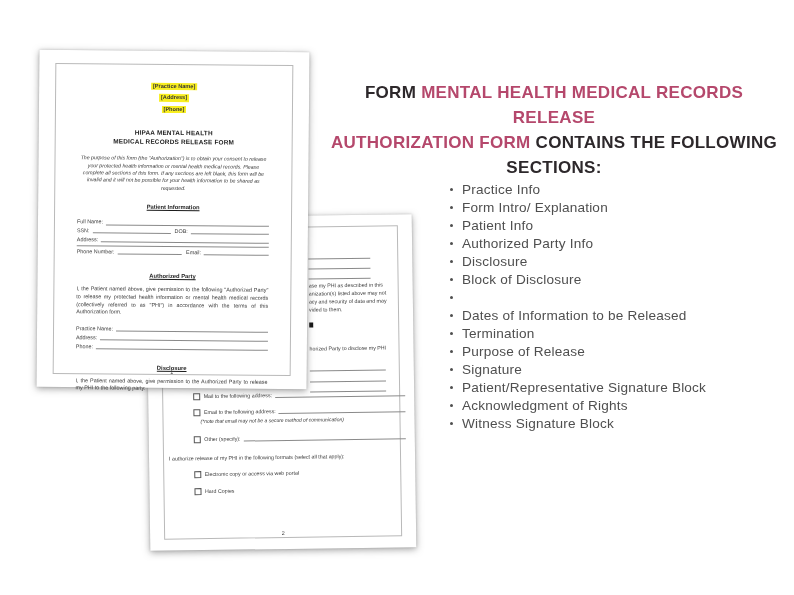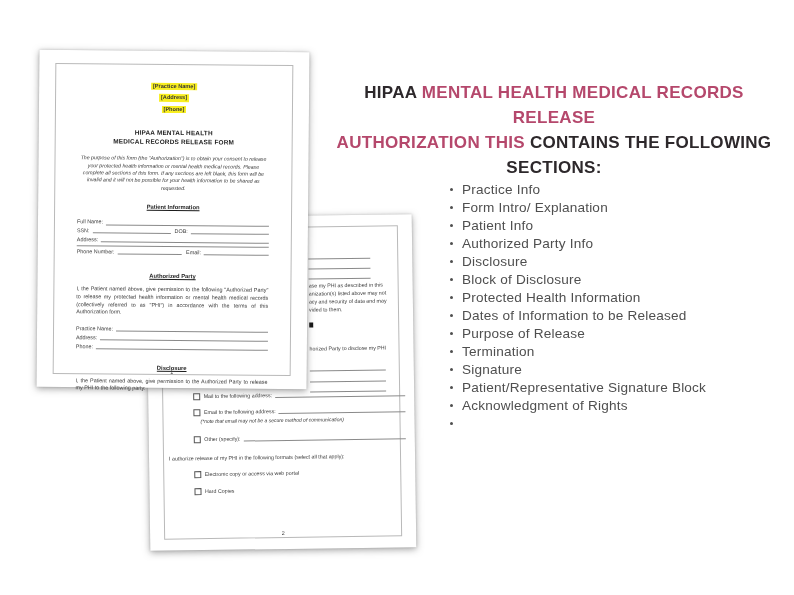--- a/index.html
+++ b/index.html
@@ -167,24 +167,24 @@
     <div class="sec-head" style="margin-top:13px;">Disclosure</div>
 
     <div class="justify">I, the Patient named above, give permission to the Authorized Party to release my PHI to the following party:</div>
   </div>
 
   <div class="pagenum">1</div>
 </div>
 
 <div class="headline">
   <div>
-    <span>HIPAA </span><span class="seg-pink">MENTAL HEALTH MEDICAL RECORDS RELEASE</span>
+    <span>FORM </span><span class="seg-pink">MENTAL HEALTH MEDICAL RECORDS RELEASE</span>
   </div>
   <div>
-    <span class="seg-pink">AUTHORIZATION THIS </span><span>CONTAINS THE FOLLOWING</span>
+    <span class="seg-pink">AUTHORIZATION FORM </span><span>CONTAINS THE FOLLOWING</span>
   </div>
   <div>
     <span>SECTIONS:</span>
   </div>
 </div>
 
 <ul class="sections">
   <li>
       <span class="dot"></span>
       <span>Practice Info</span>
@@ -204,42 +204,42 @@
   <li>
       <span class="dot"></span>
       <span>Disclosure</span>
     </li>
   <li>
       <span class="dot"></span>
       <span>Block of Disclosure</span>
     </li>
   <li>
       <span class="dot"></span>
-      <span>Protected Health Information</span>
     </li>
   <li>
       <span class="dot"></span>
       <span>Dates of Information to be Released</span>
     </li>
   <li>
       <span class="dot"></span>
+      <span>Termination</span>
+    </li>
+  <li>
+      <span class="dot"></span>
       <span>Purpose of Release</span>
     </li>
   <li>
       <span class="dot"></span>
-      <span>Termination</span>
-    </li>
-  <li>
-      <span class="dot"></span>
       <span>Signature</span>
     </li>
   <li>
       <span class="dot"></span>
       <span>Patient/Representative Signature Block</span>
     </li>
   <li>
       <span class="dot"></span>
       <span>Acknowledgment of Rights</span>
     </li>
   <li>
       <span class="dot"></span>
+      <span>Witness Signature Block</span>
     </li>
 </ul>
 
 </body></html>

